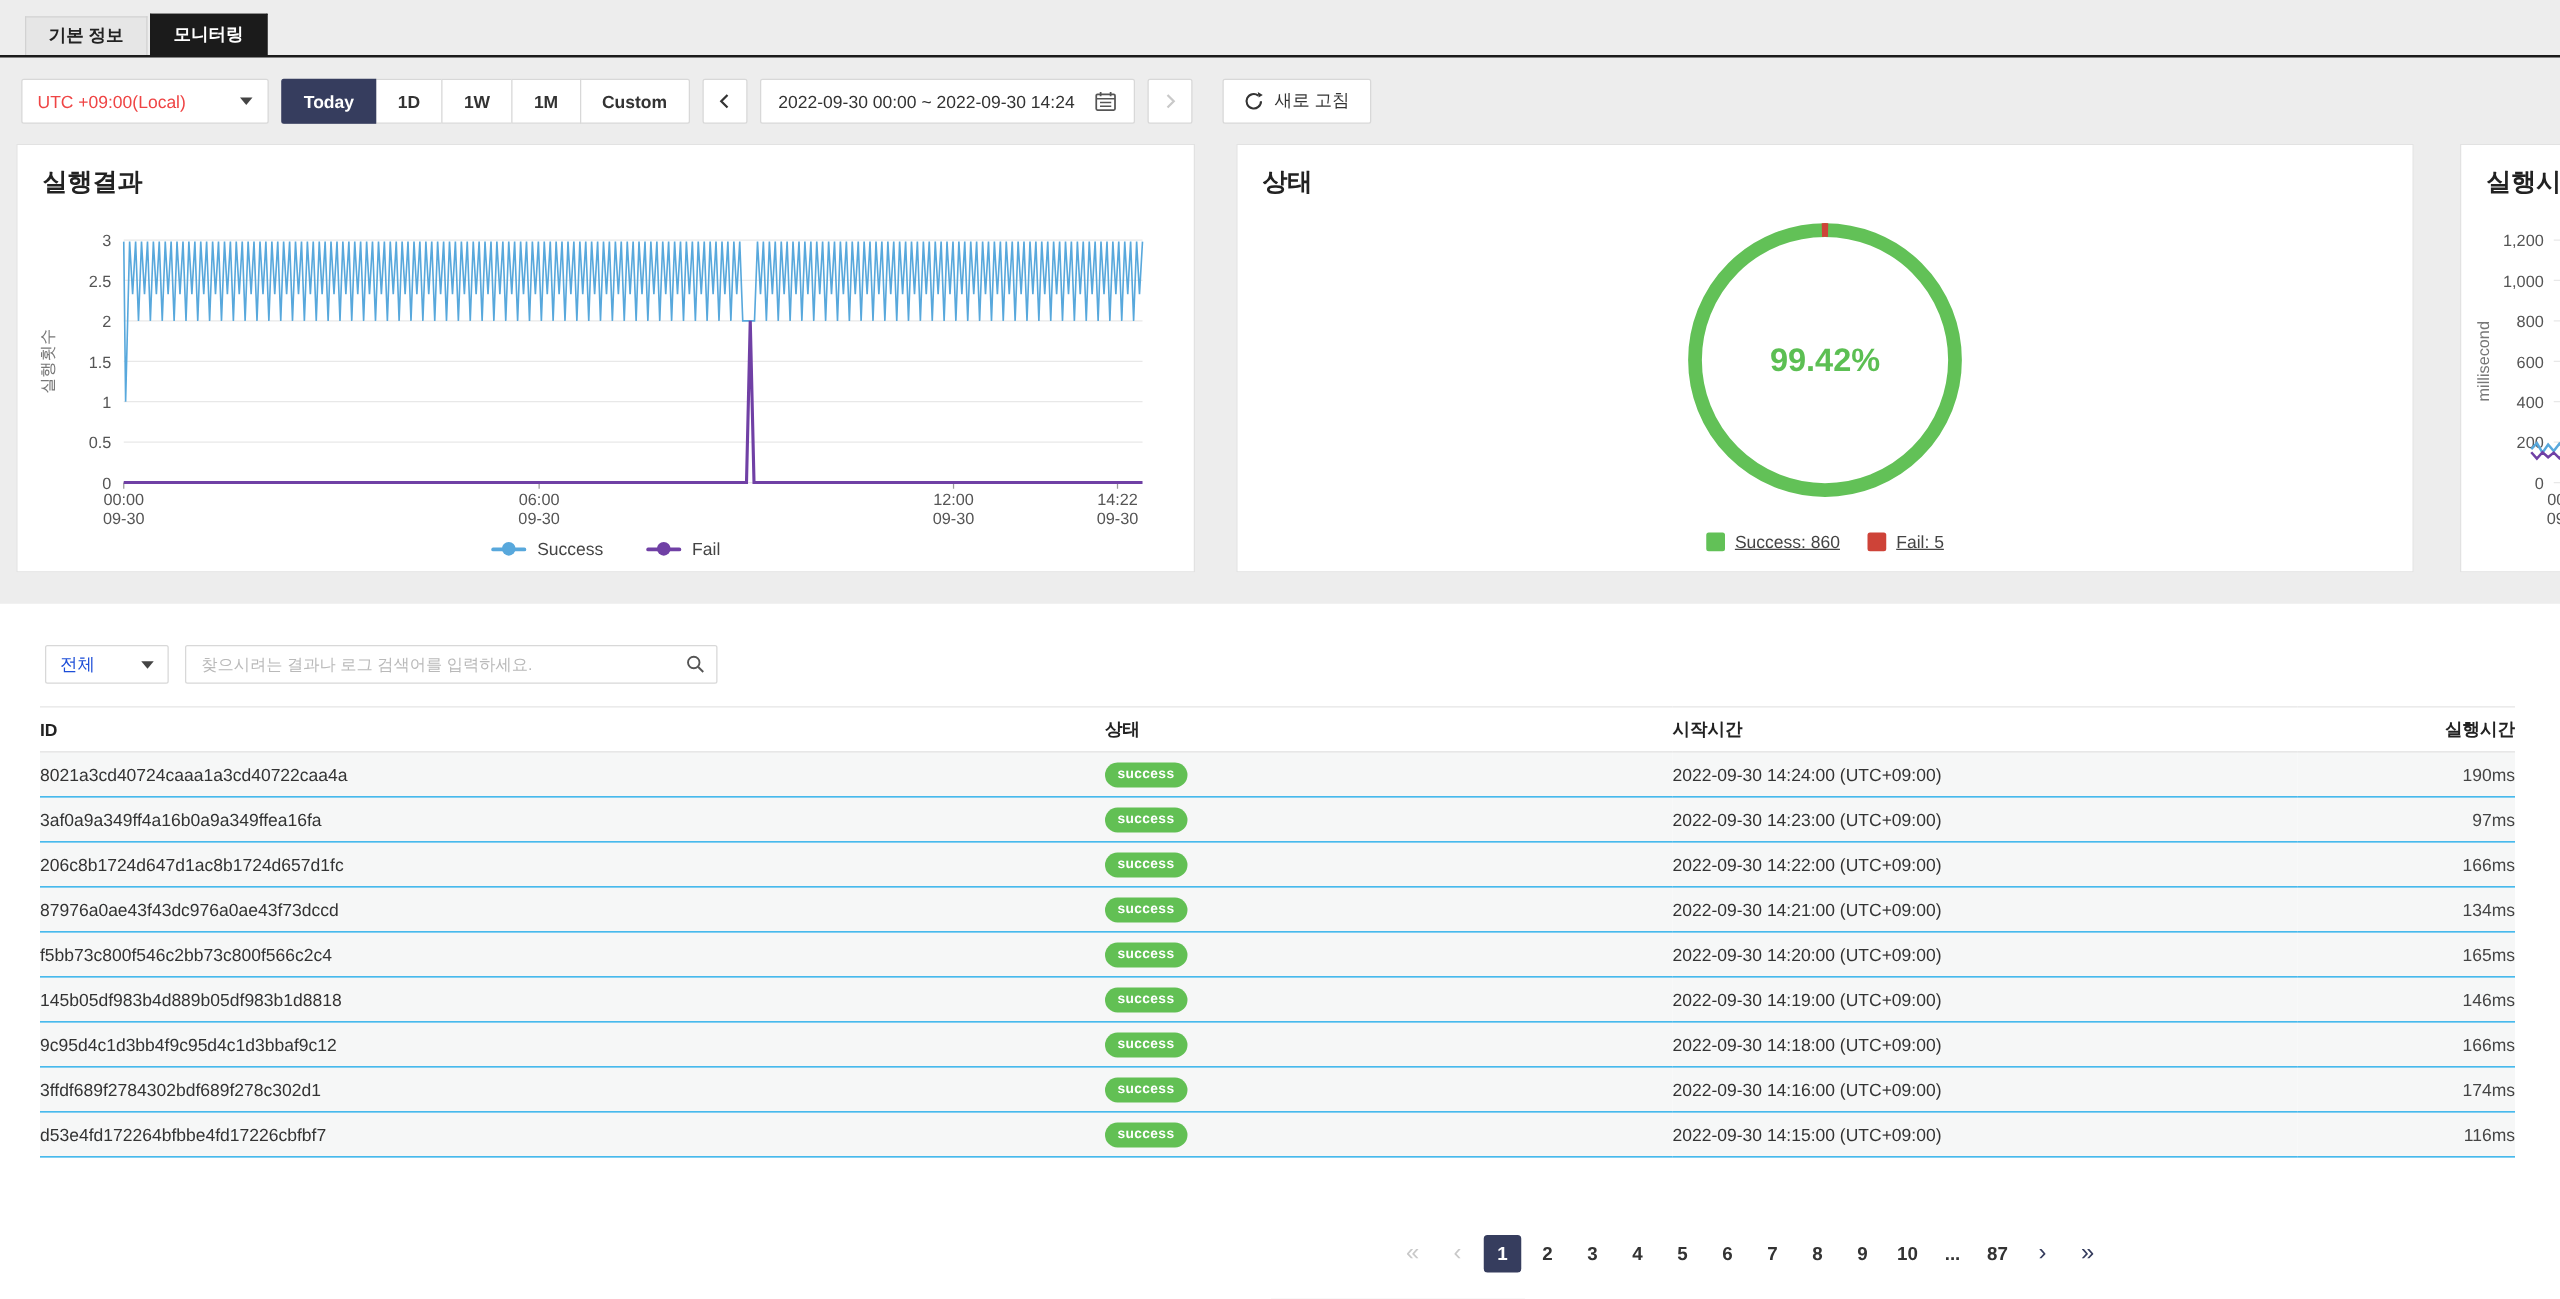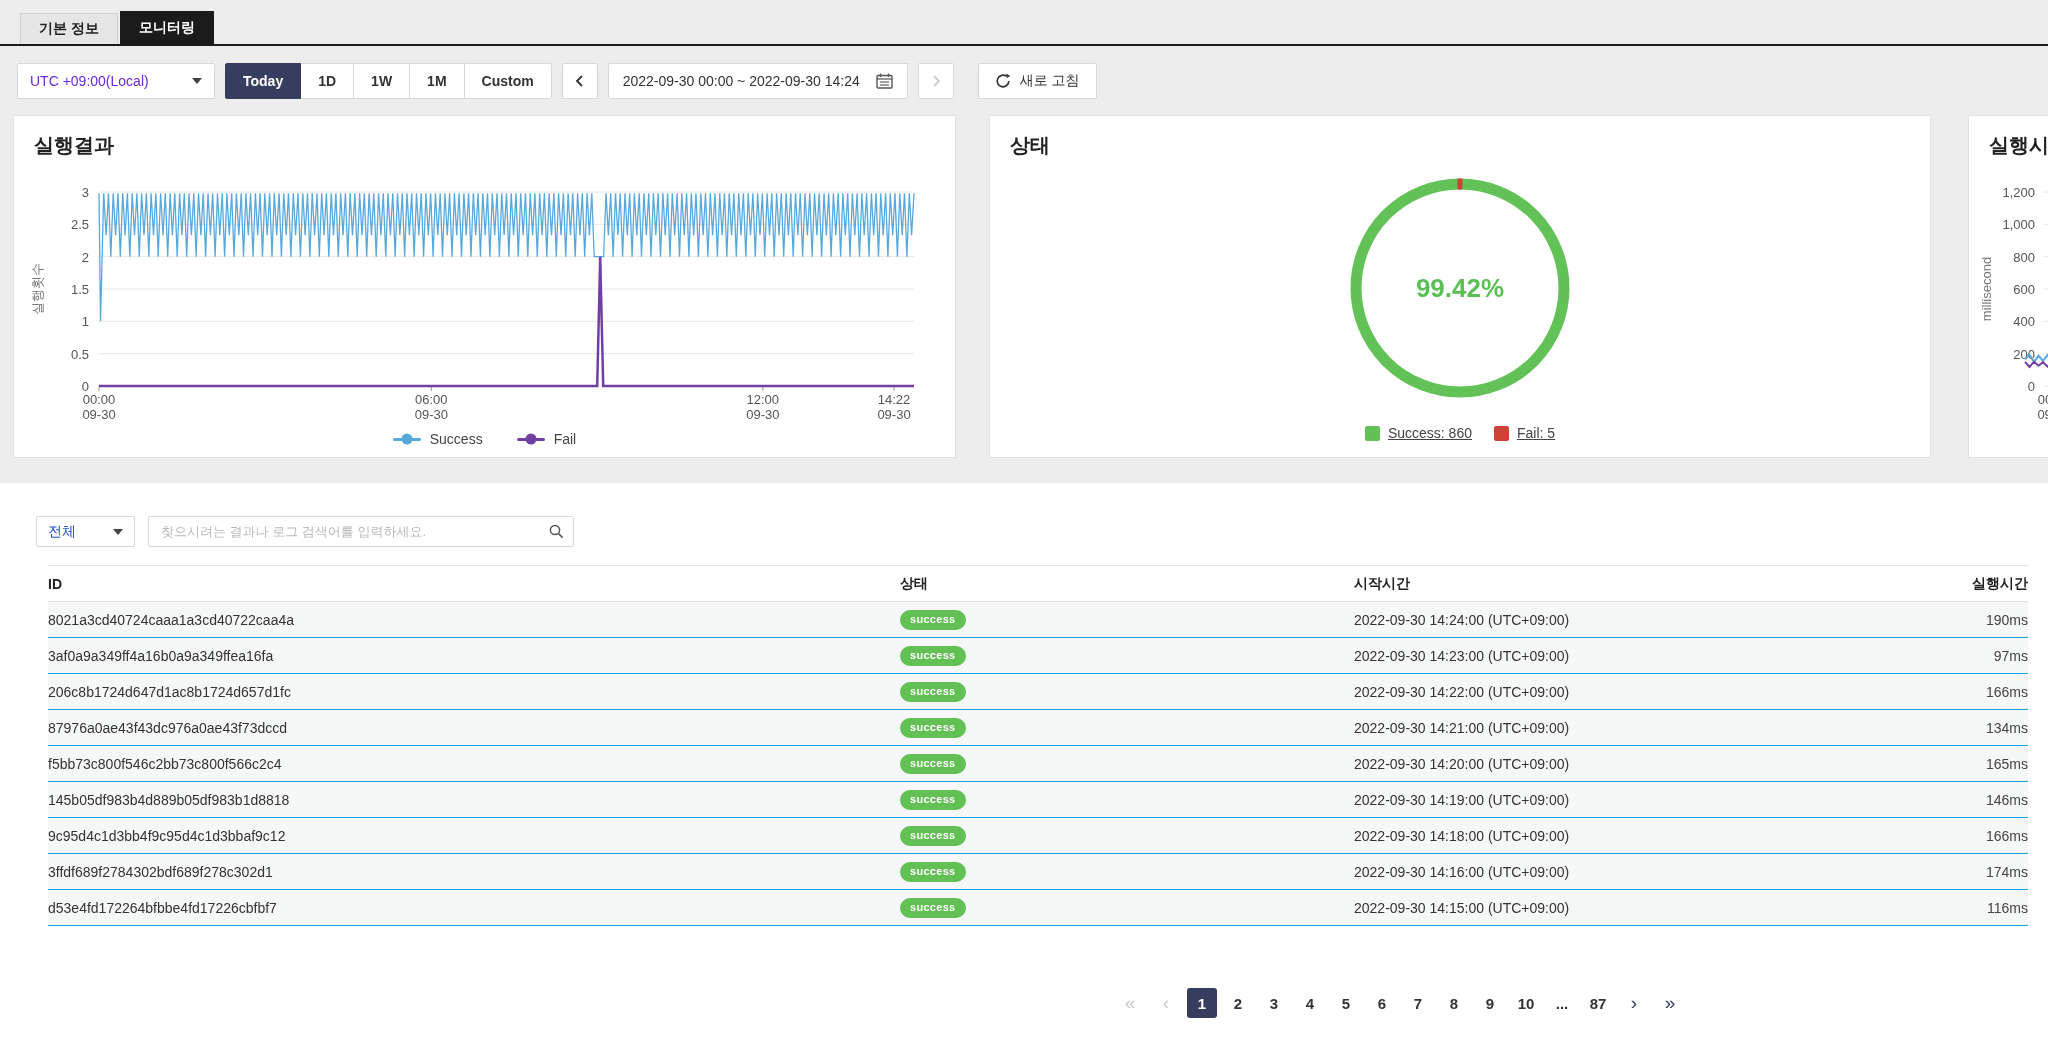--- a/index.html
+++ b/index.html
@@ -20,21 +20,21 @@
     border:1px solid #d2d2d2; border-bottom:none; margin-right:2px; cursor:pointer;
   }
   .tab.active { background:#1b1b1b; color:#fff; border-color:#1b1b1b; height:33px; margin-top:-2px; }
   .tab-underline { position:absolute; top:44px; left:0; width:2048px; height:2px; background:#1b1b1b; }
 
   
   .toolbar { position:absolute; top:63px; left:17px; height:36px; display:flex; align-items:center; gap:10px; }
   .tz-select {
     width:198px; height:36px; background:#fff; border:1px solid #d8d8d8; border-radius:2px;
     display:flex; align-items:center; justify-content:space-between; padding:0 12px;
-    font-size:14px; color:#6d28d9; cursor:pointer;
+    font-size:14px; color:#ef4444; cursor:pointer;
   }
   .caret { width:0; height:0; border-left:5px solid transparent; border-right:5px solid transparent; border-top:6px solid #444; }
   .range-group { display:flex; }
   .range-btn {
     padding:0 17px; height:36px; background:#fff; border:1px solid #d8d8d8; margin-left:-1px;
     display:flex; align-items:center; justify-content:center;
     font-size:14px; font-weight:700; color:#333; cursor:pointer;
   }
   .range-btn:first-child { margin-left:0; border-radius:2px 0 0 2px; }
   .range-btn:last-child { border-radius:0 2px 2px 0; }
@@ -87,21 +87,21 @@
   }
   .search-wrap { position:relative; }
   .search-wrap input {
     width:426px; height:31px; border:1px solid #d8d8d8; border-radius:2px;
     padding:0 36px 0 12px; font-size:13px; color:#333; outline:none;
     font-family:"Liberation Sans", sans-serif;
   }
   .search-wrap input::placeholder { color:#b9b9b9; }
   .search-icon { position:absolute; right:9px; top:7px; cursor:pointer; }
 
-  table.data { position:absolute; top:82px; left:48px; width:1980px; border-collapse:collapse; table-layout:fixed; }
+  table.data { position:absolute; top:82px; left:32px; width:1980px; border-collapse:collapse; table-layout:fixed; }
   table.data th {
     height:36px; text-align:left; font-size:14px; font-weight:700; color:#222;
     border-top:1px solid #e5e5e5; border-bottom:1px solid #e0e0e0; background:#fff; padding:0;
   }
   table.data td {
     height:36px; font-size:14px; color:#333; background:#f6f7f7;
     border-bottom:1px solid #0ea5e9; padding:0;
   }
   table.data th:last-child, table.data td:last-child { text-align:right; }
   table.data td:last-child { color:#444; }

